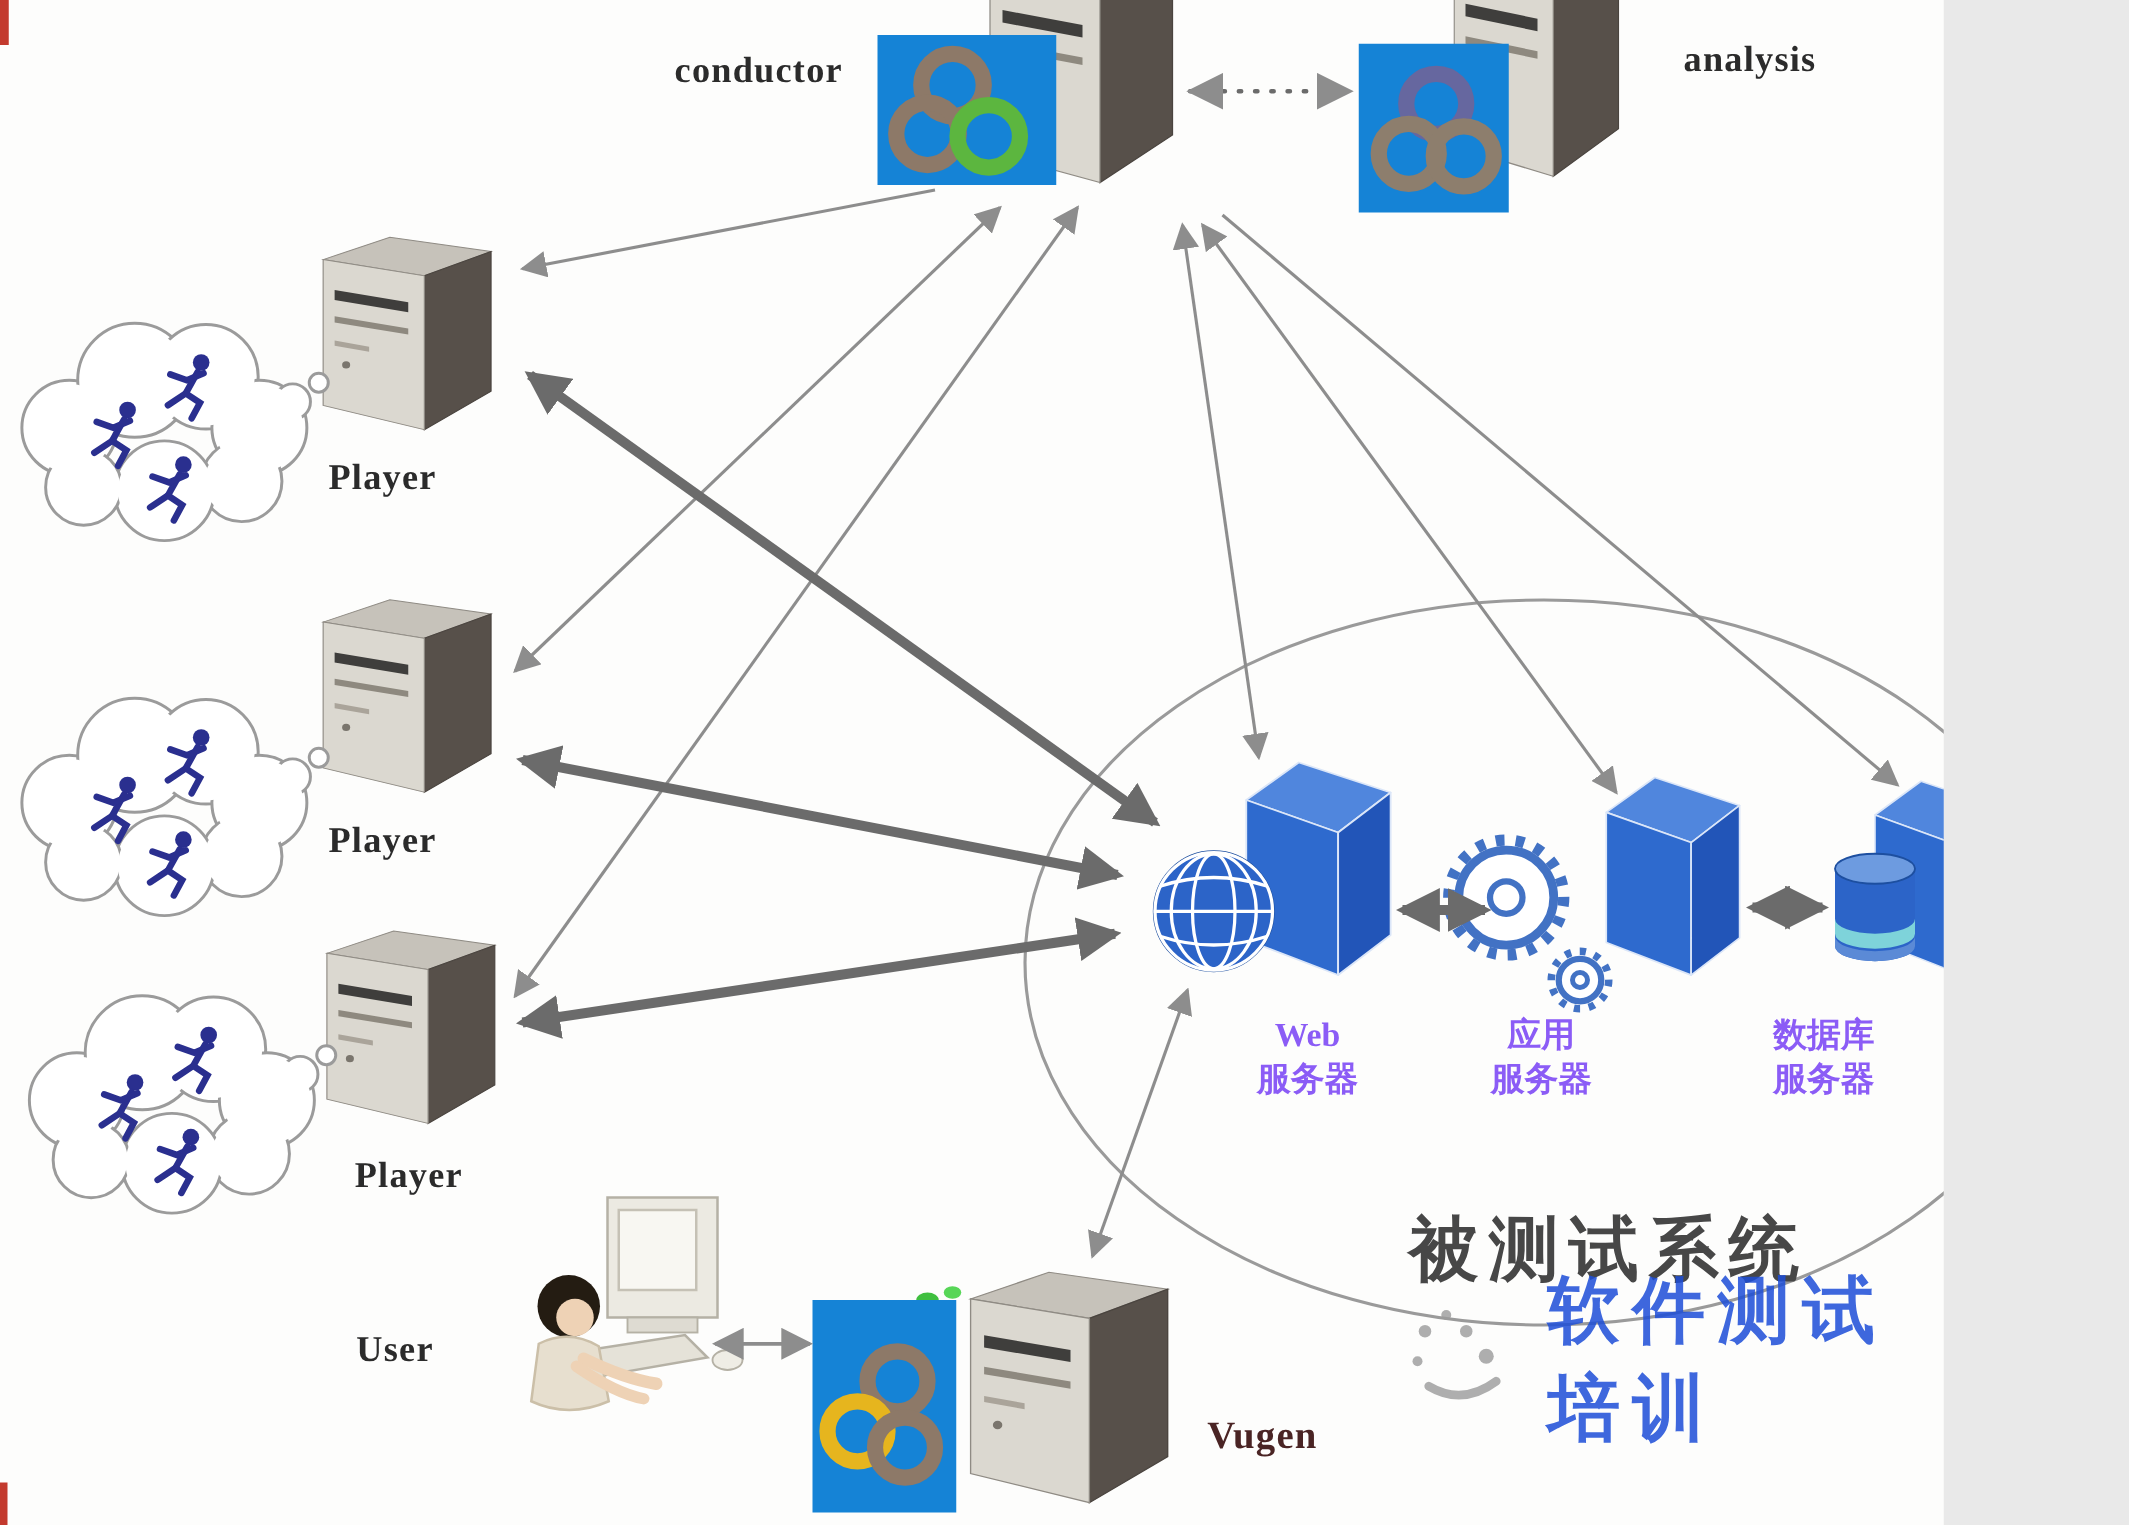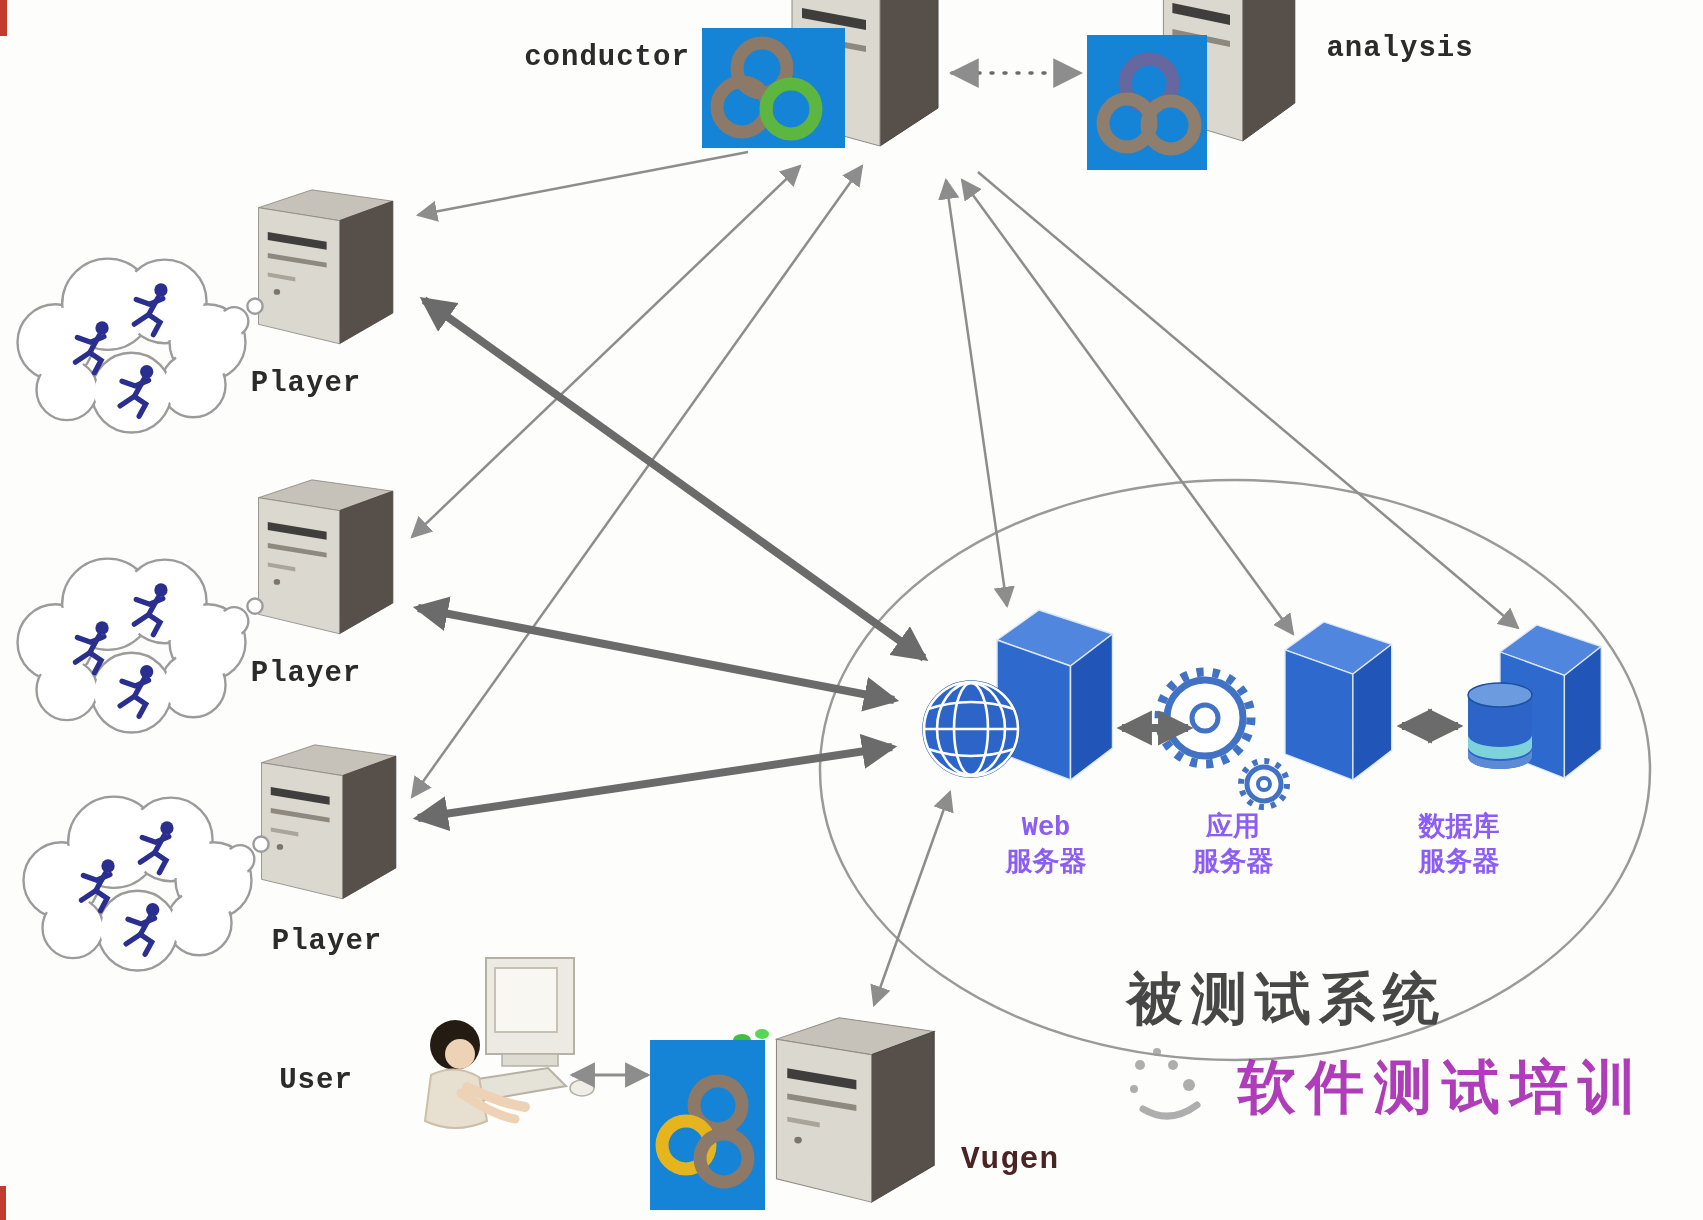--- a/index.html
+++ b/index.html
@@ -1,25 +1,25 @@
 <!DOCTYPE html>
 <html><head>
 <meta charset="utf-8">
 <style>
   html,body{margin:0;padding:0;background:#e9e9e9;}
-  .canvas{position:relative;width:1703px;height:1220px;background:#fdfdfc;overflow:hidden;
-          font-family:Liberation Mono, monospace;}
+  .canvas{position:relative;width:1555px;height:1220px;background:#fdfdfc;overflow:hidden;
+          font-family:Liberation Serif, serif;}
   svg.layer{position:absolute;left:0;top:0;}
   .lbl{position:absolute;transform:translate(-50%,-50%);white-space:nowrap;text-align:center;}
   .lbl-en{font-weight:bold;font-size:29px;color:#2b2b2b;letter-spacing:1px;}
   .lbl-srv{font-weight:bold;font-size:27px;color:#8b5cf6;line-height:1.3;}
   .lbl-sut{font-size:56px;color:#474747;font-weight:600;letter-spacing:8px;}
-  .lbl-vugen{font-weight:bold;font-size:31px;color:#4a2424;letter-spacing:1px;margin-top:11px;}
+  .lbl-vugen{font-weight:bold;font-size:31px;color:#4a2424;letter-spacing:1px;}
   .lbl-watermark{position:absolute;transform:translate(0,-50%);font-weight:bold;font-size:58px;
-                 color:#a21caf;letter-spacing:10px;opacity:.85;}
+                 color:#1d4ed8;letter-spacing:10px;opacity:.85;}
 </style>
 </head>
 <body>
 
 <div class="canvas">
 
 <svg class="layer" width="1703" height="1220" viewBox="0 0 1703 1220">
   <defs>
     <marker id="mthin" viewBox="0 0 10 10" refX="9" refY="5" markerWidth="8.5" markerHeight="8.5" orient="auto-start-reverse">
           <path d="M0,0 L10,5 L0,10 z" fill="#8d8d8d"></path>

